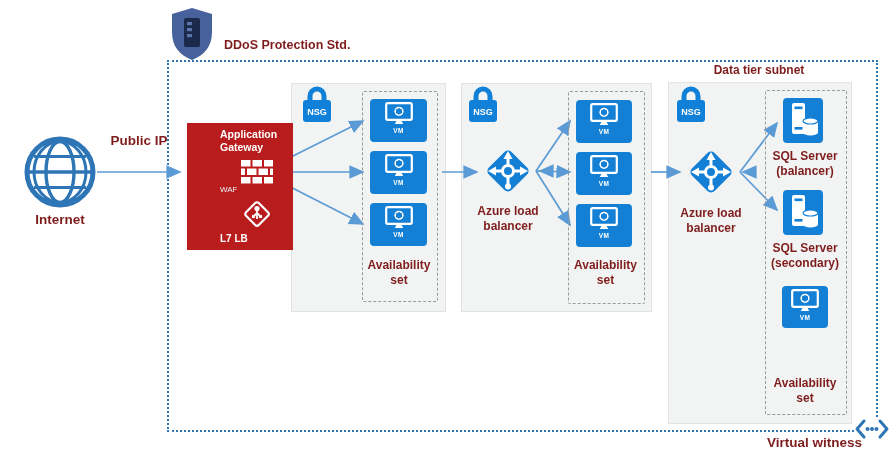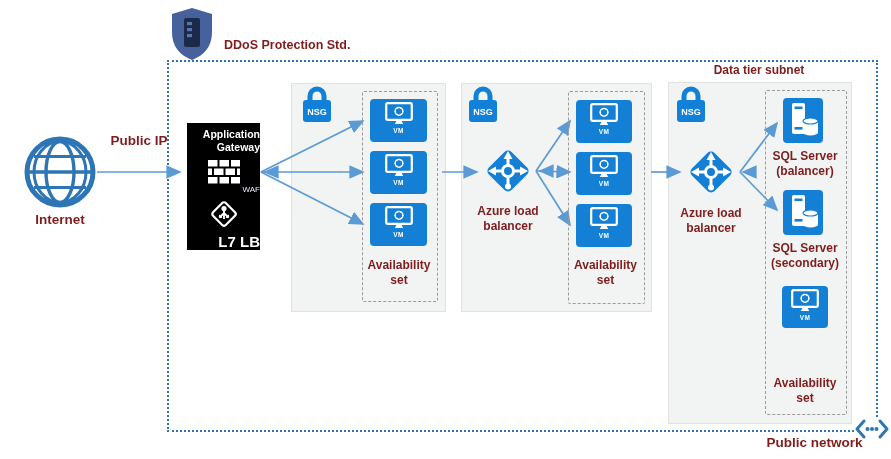--- a/index.html
+++ b/index.html
@@ -9,24 +9,24 @@
   }
   .abs{position:absolute;}
   .lbl{color:#7f1d1d;font-weight:bold;text-align:center;line-height:15px;font-size:12px;}
   .lbl-lg{font-size:13.5px;}
   .subnet{background:#f2f3f3;border:1px solid #e2e2e2;}
   .availset{border:1.6px dashed #9a9a9a;border-radius:2px;}
   .vnet{border:2px dotted #2e75b6;}
   .vm-box{background:#1380d6;border-radius:4px;text-align:center;}
   .vm-label{color:#ffffff;font-size:6.5px;font-weight:bold;letter-spacing:.5px;line-height:7px;}
   .sql-box{background:#1380d6;border-radius:4px;text-align:center;}
-  .agw{background:#000000;color:#fff;text-align:right;}
+  .agw{background:#b91c1c;color:#fff;text-align:left;padding-left:33px;}
   .agw-title{font-size:10.5px;font-weight:bold;line-height:13px;padding-top:5px;}
   .waf-label{font-size:8px;color:#e8f2fb;line-height:9px;}
-  .l7-label{font-size:15px;font-weight:bold;margin-top:2px;}
+  .l7-label{font-size:10px;font-weight:bold;margin-top:2px;}
   svg{display:block;}
 </style>
 </head>
 <body>
 
 <div class="canvas">
 
   <div class="abs subnet" style="left:291px;top:83px;width:153px;height:227px;"></div>
   <div class="abs subnet" style="left:461px;top:83px;width:189px;height:227px;"></div>
   <div class="abs subnet" style="left:668px;top:82px;width:182px;height:340px;"></div>
@@ -284,15 +284,15 @@
 
   <div class="abs" style="left:854px;top:417px;width:36px;height:24px;background:#ffffff;">
     <svg width="36" height="24" viewBox="0 0 36 24">
       <path d="M10 4 L3 12 L10 20" fill="none" stroke="#2e75b6" stroke-width="3" stroke-linecap="round" stroke-linejoin="round"></path>
       <path d="M26 4 L33 12 L26 20" fill="none" stroke="#2e75b6" stroke-width="3" stroke-linecap="round" stroke-linejoin="round"></path>
       <circle cx="13.5" cy="12" r="2" fill="#2e75b6"></circle>
       <circle cx="18" cy="12" r="2" fill="#2e75b6"></circle>
       <circle cx="22.5" cy="12" r="2" fill="#2e75b6"></circle>
     </svg>
   </div>
-  <div class="abs lbl lbl-lg" style="left:752px;top:435px;width:125px;">Public network</div>
+  <div class="abs lbl lbl-lg" style="left:752px;top:435px;width:125px;">Virtual witness</div>
 
 </div>
 
 </body></html>

